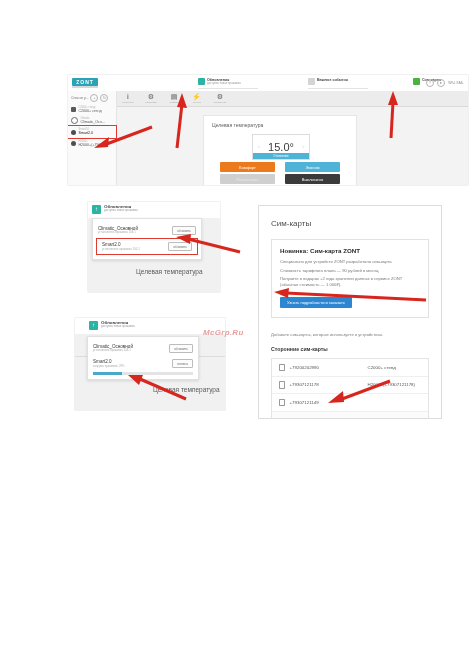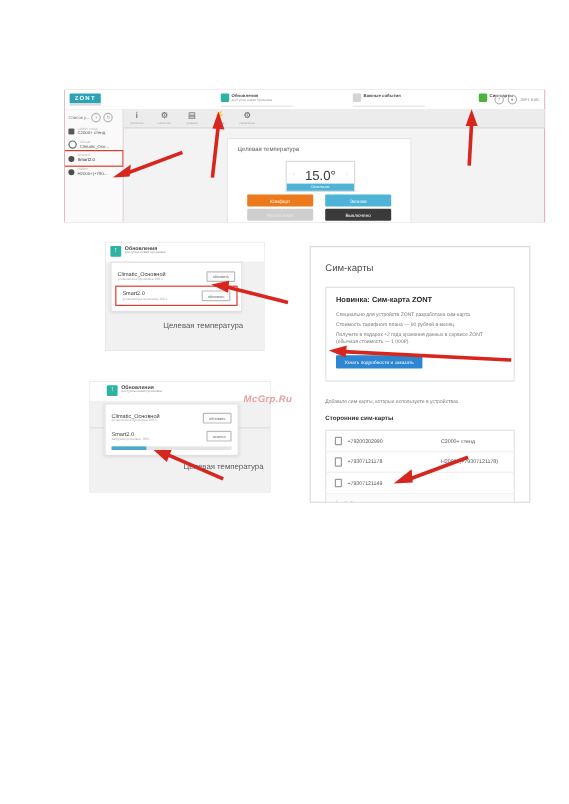--- a/index.html
+++ b/index.html
@@ -8,21 +8,21 @@
     font-family:"Liberation Sans",sans-serif;
     position:relative;overflow:hidden;
     -webkit-font-smoothing:antialiased;
   }
   .page{position:absolute;inset:0;}
 
   
   .shot{position:absolute;background:#ffffff;overflow:hidden;}
 
   
-  #shot1{left:54px;top:75px;width:400px;height:110px;background:#be185d;
+  #shot1{left:68px;top:75px;width:400px;height:110px;background:#be185d;
          box-shadow:0 0 0 0.5px #e2e2e2;}
   #shot1 .topbar{position:absolute;left:0;top:0;width:100%;height:16px;background:#fff;
          border-bottom:1px solid #cfcf9a;}
   #shot1 .logo{position:absolute;left:4px;top:3px;width:26px;height:8px;background:#29a3b5;
          border-radius:1px;}
   #shot1 .logo span{display:block;color:#fff;font-size:5px;font-weight:bold;
          letter-spacing:1px;text-align:center;line-height:8px;}
   #shot1 .logosub{position:absolute;left:4px;top:11px;width:26px;height:2px;
          background:#d8d8d8;}
   .navitem{position:absolute;top:3px;height:10px;display:flex;align-items:flex-start;gap:2px;}

